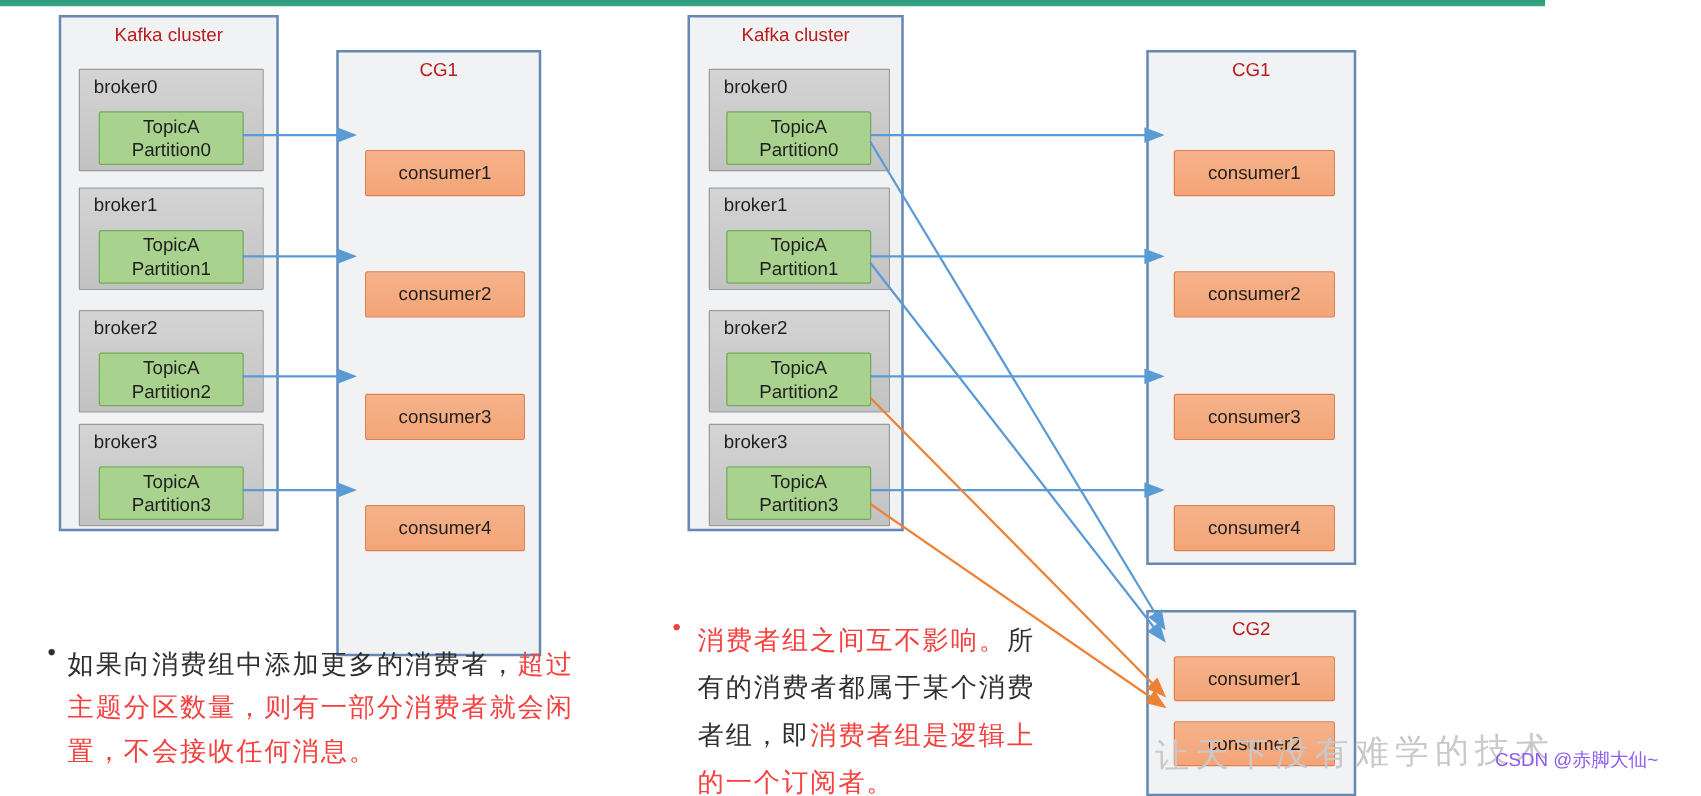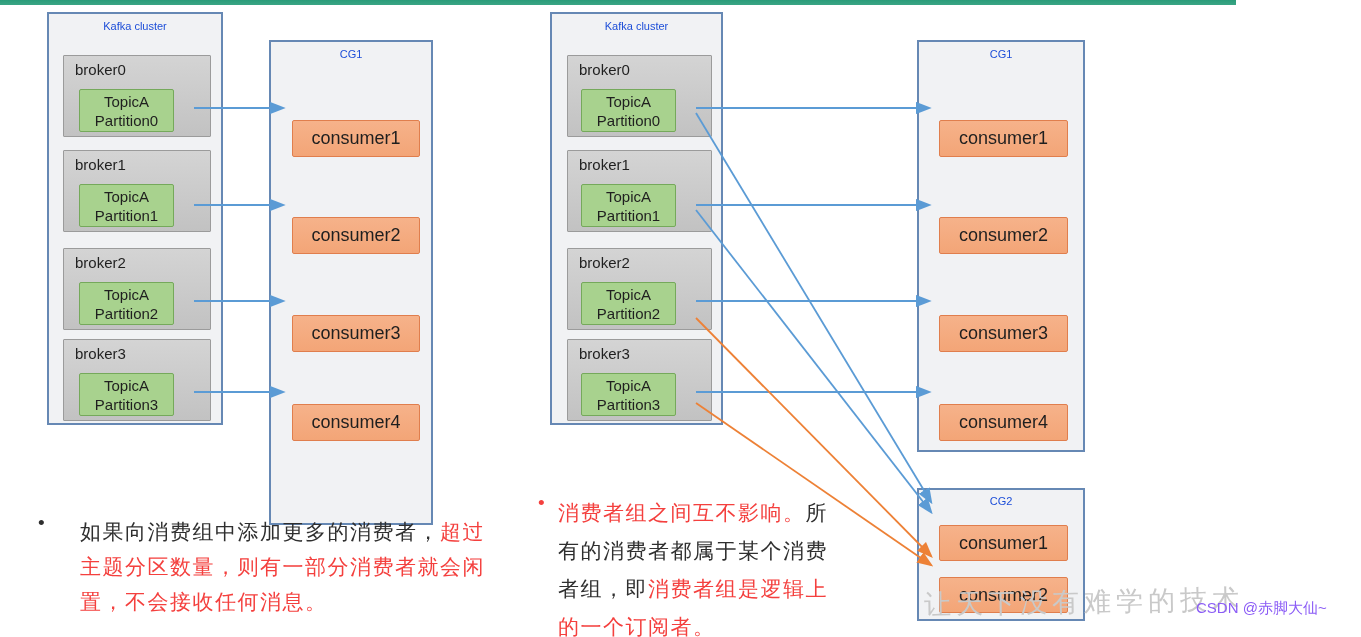--- a/index.html
+++ b/index.html
@@ -4,38 +4,38 @@
 <style>
   html,body{margin:0;padding:0;background:#fff;}
   .canvas{position:relative;width:1361px;height:637px;background:#ffffff;overflow:hidden;
           font-family:"Liberation Sans","DejaVu Sans",sans-serif;}
   .topbar{position:absolute;left:0;top:0;width:1236px;height:5px;
           background:linear-gradient(180deg,#2a9c79,#3aa585);}
   
   .clusterbox{position:absolute;background:#f1f2f4;border:2px solid #6688b4;box-sizing:border-box;}
   .groupbox{position:absolute;background:#f1f2f4;border:2px solid #6688b4;box-sizing:border-box;margin-top:28px;}
   .box-title{position:absolute;left:0;right:0;top:6px;text-align:center;
-             font-size:11px;color:#1d4ed8;}
+             font-size:15px;color:#b91c1c;}
   .broker{position:absolute;width:148px;height:82px;box-sizing:border-box;
           background:linear-gradient(180deg,#d4d4d4,#c2c2c2);border:1.5px solid #9b9b9b;border-radius:1px;}
   .broker-name{position:absolute;left:11px;top:5px;font-size:15px;color:#1f1f1f;}
-  .partition{position:absolute;left:15px;top:33px;width:95px;height:43px;box-sizing:border-box;
+  .partition{position:absolute;left:15px;top:33px;width:116px;height:43px;box-sizing:border-box;
              background:#a8d28e;border:1.5px solid #75a95b;border-radius:2px;
              display:flex;flex-direction:column;align-items:center;justify-content:center;}
   .partition div{font-size:15px;line-height:19px;color:#1f1f1f;}
   .consumer{position:absolute;width:128px;height:37px;box-sizing:border-box;
             background:linear-gradient(180deg,#f6b28a,#f3a577);border:1.5px solid #e07e4d;border-radius:2px;
-            display:flex;align-items:center;justify-content:center;font-size:18px;color:#1f1f1f;}
+            display:flex;align-items:center;justify-content:center;font-size:15px;color:#1f1f1f;}
   .arrows{position:absolute;left:0;top:0;width:1361px;height:637px;z-index:5;pointer-events:none;}
   
   .note{position:absolute;font-size:21px;letter-spacing:1.5px;color:#2f2f2f;}
   .note .bullet{position:absolute;left:0;top:-2px;font-size:19px;}
   .note .body{display:block;}
   .note-left{left:38px;top:514px;}
-  .note-left .body{margin-left:42px;width:408px;line-height:35px;}
+  .note-left .body{margin-left:16px;width:408px;line-height:35px;}
   .note-right{left:538px;top:494px;}
   .note-right .body{margin-left:20px;width:274px;line-height:38px;}
   .red{color:#f4403e;}
   .black{color:#2f2f2f;}
   .watermark{position:absolute;left:924px;top:584px;font-size:27px;letter-spacing:5px;
              color:#c9c9c9;z-index:6;transform:rotate(-1deg);}
   .credit{position:absolute;left:1196px;top:599px;font-size:15px;color:#8b5cf6;z-index:7;}
 </style>
 </head>
 <body>
@@ -119,21 +119,21 @@
   </div>
 
   <div class="groupbox" style="left:917px;top:12px;width:168px;height:412px">
     <div class="box-title">CG1</div>
     <div class="consumer" style="left:20px;top:78px;width:129px">consumer1</div>
     <div class="consumer" style="left:20px;top:175px;width:129px">consumer2</div>
     <div class="consumer" style="left:20px;top:273px;width:129px">consumer3</div>
     <div class="consumer" style="left:20px;top:362px;width:129px">consumer4</div>
   </div>
 
-  <div class="groupbox" style="left:917px;top:460px;width:168px;height:133px">
+  <div class="groupbox" style="left:917px;top:460px;width:168px;height:149px">
     <div class="box-title" style="top:5px">CG2</div>
     <div class="consumer" style="left:20px;top:35px;width:129px;height:36px">consumer1</div>
     <div class="consumer" style="left:20px;top:87px;width:129px;height:36px">consumer2</div>
   </div>
 
   <svg class="arrows" viewBox="0 0 1361 637">
     <defs>
       <marker id="mblue" markerWidth="9" markerHeight="7" refX="7.5" refY="3.5" orient="auto">
         <path d="M0,0 L9,3.5 L0,7 z" fill="#5b9bd5"></path>
       </marker>

